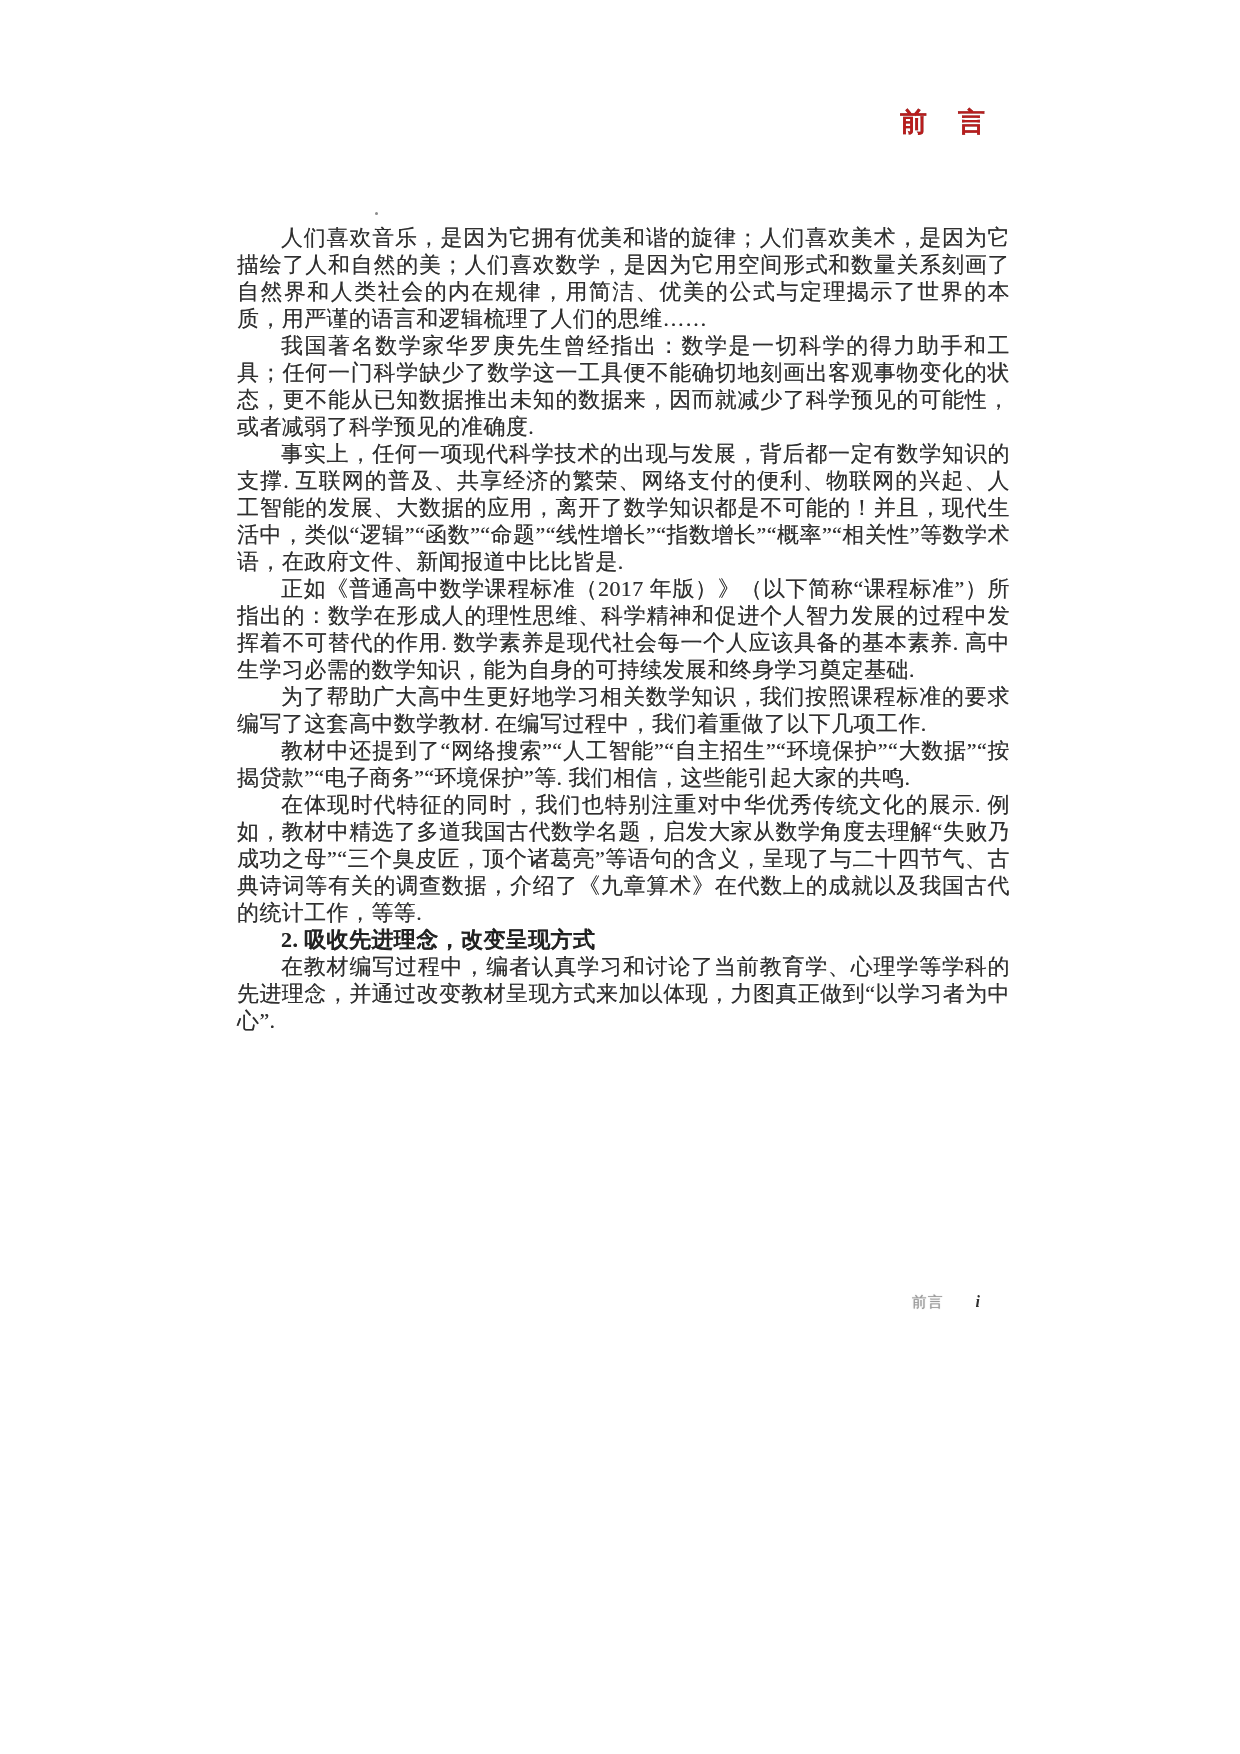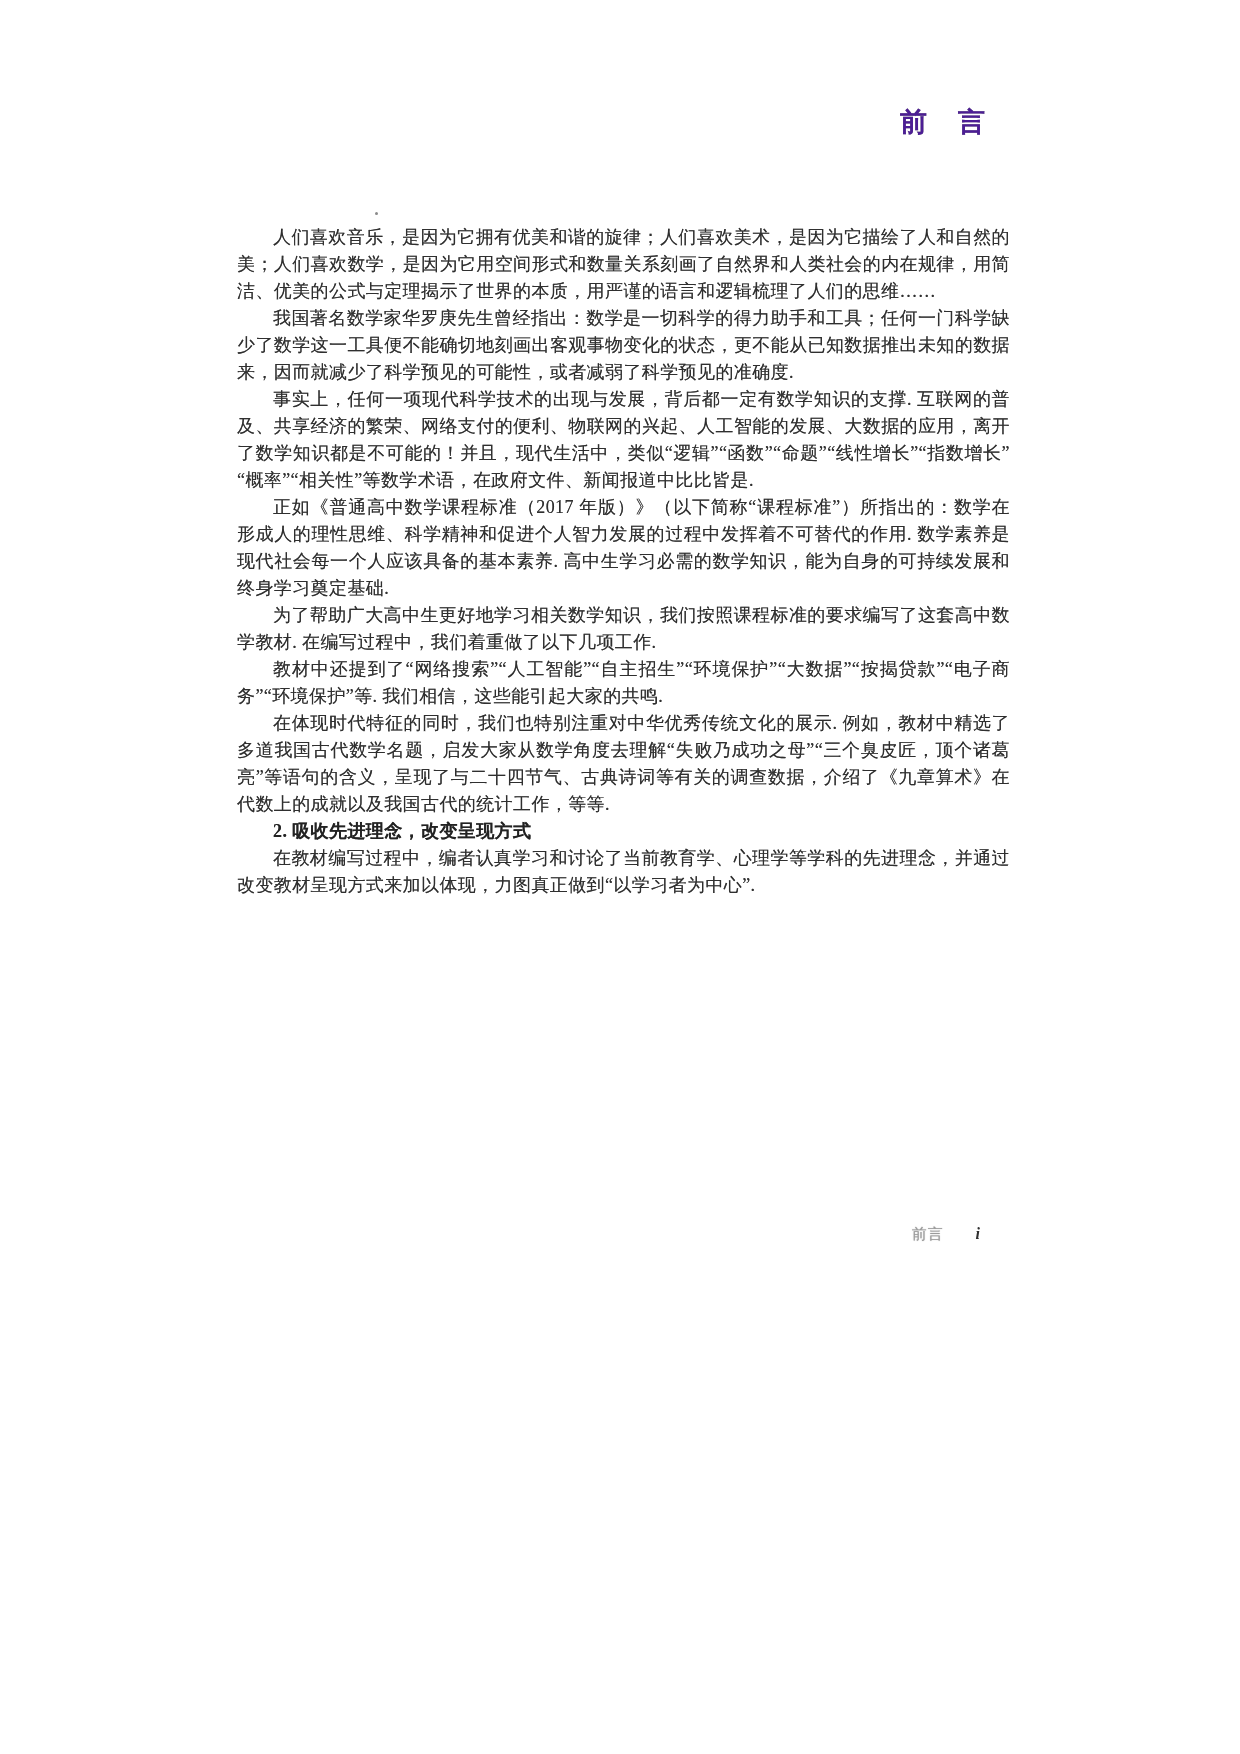--- a/index.html
+++ b/index.html
@@ -15,33 +15,33 @@
     overflow: hidden;
     font-family: "Liberation Serif", "DejaVu Serif", serif;
   }
   
   .doc-title {
     position: absolute;
     top: 104px;
     left: 900px;
     font-size: 27px;
     font-weight: 700;
-    color: #4c1d95;
+    color: #b91c1c;
     letter-spacing: 2px;
     text-shadow: 0 0 0.6px rgba(0,0,0,.5);
     white-space: nowrap;
   }
   
   .content {
     position: absolute;
     top: 224px;
     left: 237px;
     width: 773px;
     color: #2f2f2f;
-    font-size: 18px;
+    font-size: 22px;
     line-height: 27px;
     text-shadow: 0 0 0.5px rgba(20,20,20,.55);
   }
   .para {
     margin: 0;
     text-indent: 2em;
     text-align: justify;
     text-justify: inter-character;
     letter-spacing: 0.4px;
   }
@@ -58,21 +58,21 @@
     top: 212px;
     left: 375px;
     width: 3px;
     height: 3px;
     border-radius: 50%;
     background: #8a8a8a;
   }
   
   .footer {
     position: absolute;
-    top: 1224px;
+    top: 1292px;
     left: 0;
     width: 1010px;
     text-align: right;
     font-size: 15px;
     line-height: 20px;
     white-space: nowrap;
   }
   .footer-label {
     color: #9b9b9b;
     letter-spacing: 1px;

